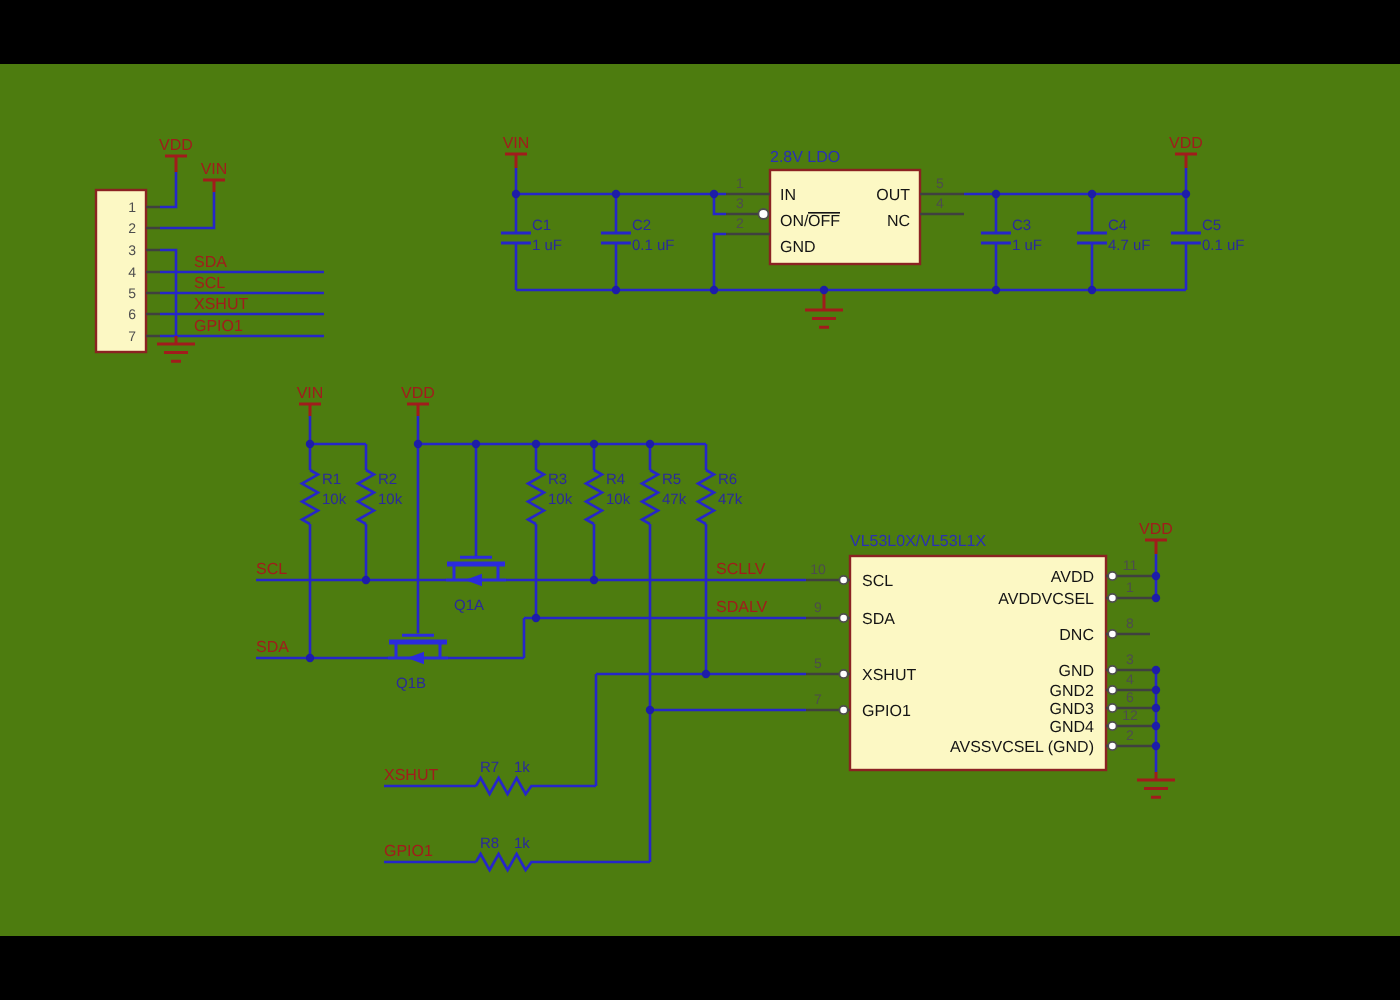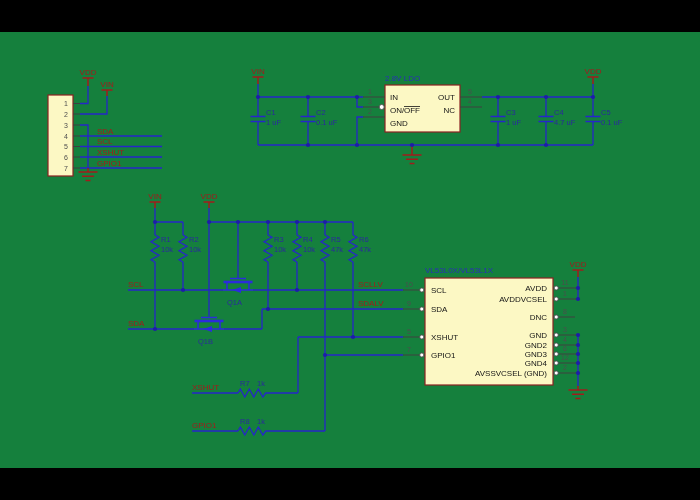--- a/index.html
+++ b/index.html
@@ -1,16 +1,16 @@
 <!DOCTYPE html>
 <html><head>
 <meta charset="utf-8">
 <style>
   html,body{margin:0;padding:0;background:#fff;}
-  .stage{position:relative;width:700px;height:500px;background:#15803d;overflow:hidden;}
+  .stage{position:relative;width:700px;height:500px;background:#4d7c0f;overflow:hidden;}
   .bar{position:absolute;left:0;width:700px;background:#000;}
   .bar.top{top:0;height:32px;}
   .bar.bottom{top:468px;height:32px;}
   svg{position:absolute;top:0;left:0;}
   text{font-family:"Liberation Sans","DejaVu Sans",sans-serif;}
   .lbl{fill:#a11c1c;font-size:8px;}
   .ref{fill:#2a2a9c;font-size:7.5px;}
   .ttl{fill:#2a30b4;font-size:8px;}
   .pnum{fill:#4d4d4d;font-size:7px;}
   .pname{fill:#141414;font-size:8px;}

